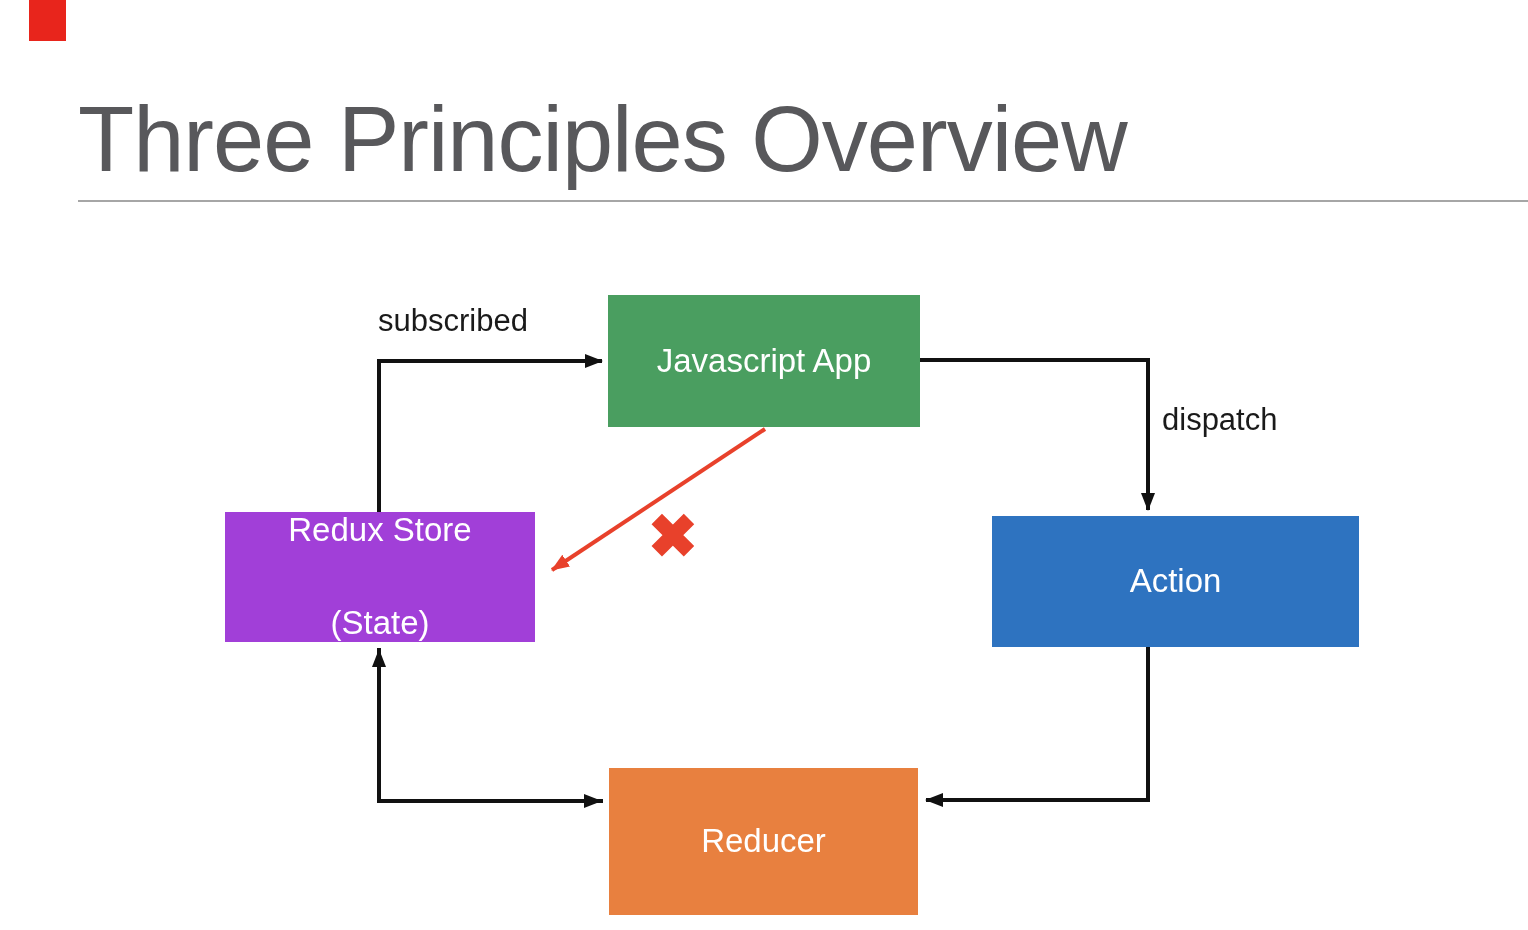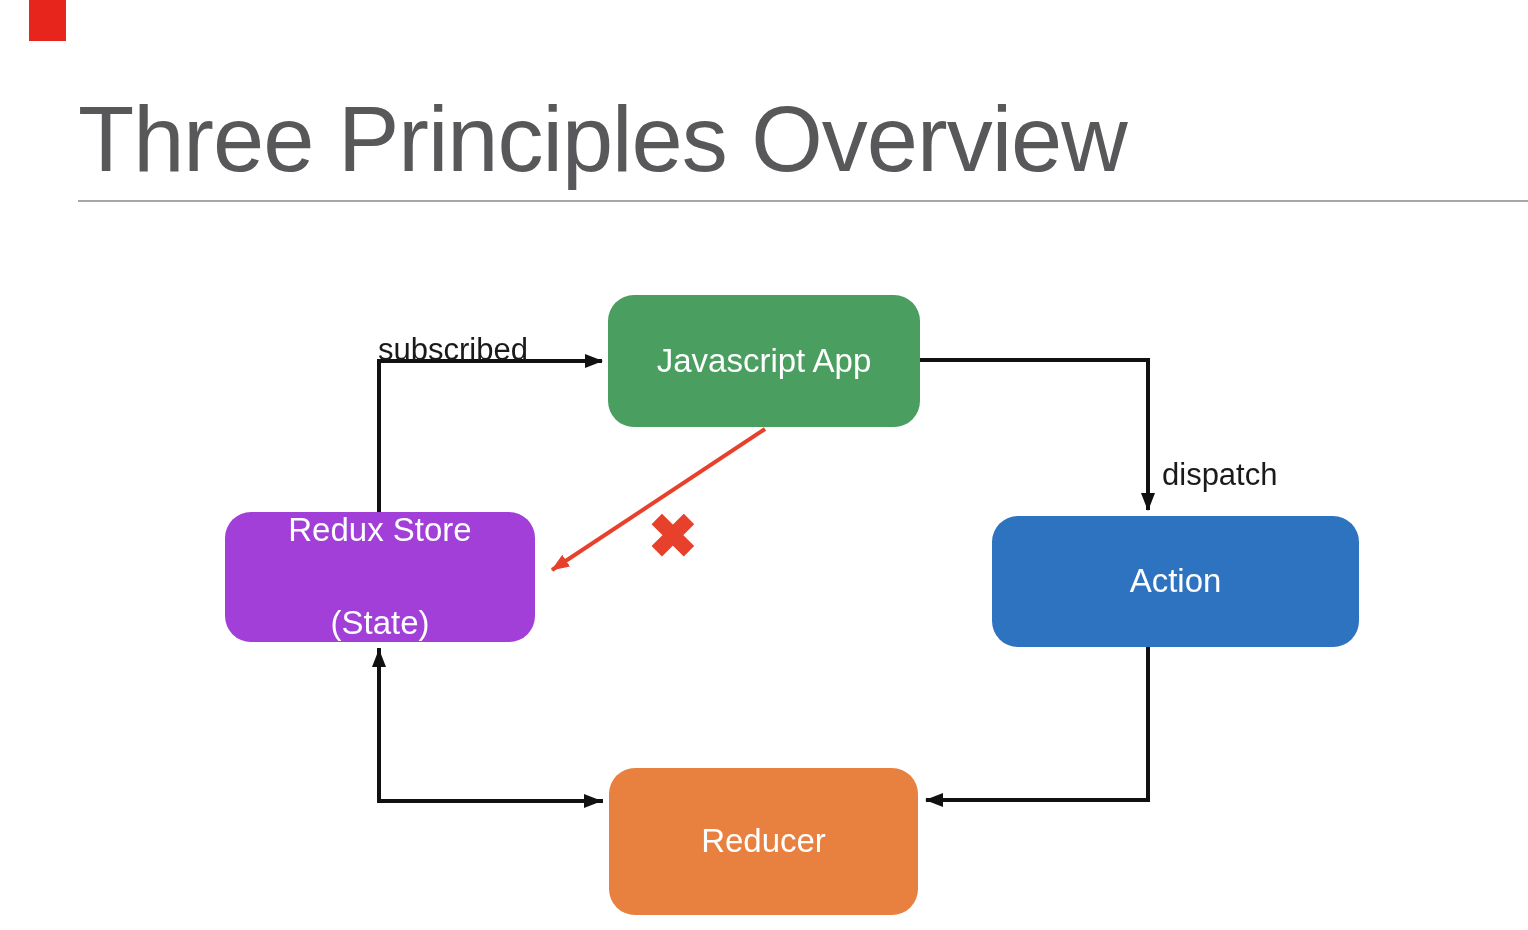--- a/index.html
+++ b/index.html
@@ -53,35 +53,33 @@
   .node {
     position: absolute;
     display: flex;
     flex-direction: column;
     align-items: center;
     justify-content: center;
     color: #ffffff;
     font-size: 33px;
     text-align: center;
     line-height: 1.35;
-    border-radius: 26px;
   }
   .node-javascript-app { left: 608px; top: 295px; width: 312px; height: 132px; }
   .node-redux-store    { left: 225px; top: 512px; width: 310px; height: 130px; }
   .node-action         { left: 992px; top: 516px; width: 367px; height: 131px; }
   .node-reducer        { left: 609px; top: 768px; width: 309px; height: 147px; }
   .edge-label {
     position: absolute;
     font-size: 31px;
     color: #1a1a1a;
     white-space: nowrap;
-    margin-top: 29px;
   }
   .label-subscribed { left: 378px; top: 303px; }
-  .label-dispatch   { left: 1162px; top: 428px; }
+  .label-dispatch   { left: 1162px; top: 402px; }
   .x-mark {
     position: absolute;
     left: 673px;
     top: 537px;
     transform: translate(-50%, -50%);
     font-size: 60px;
     font-weight: bold;
     line-height: 1;
   }
 </style>

